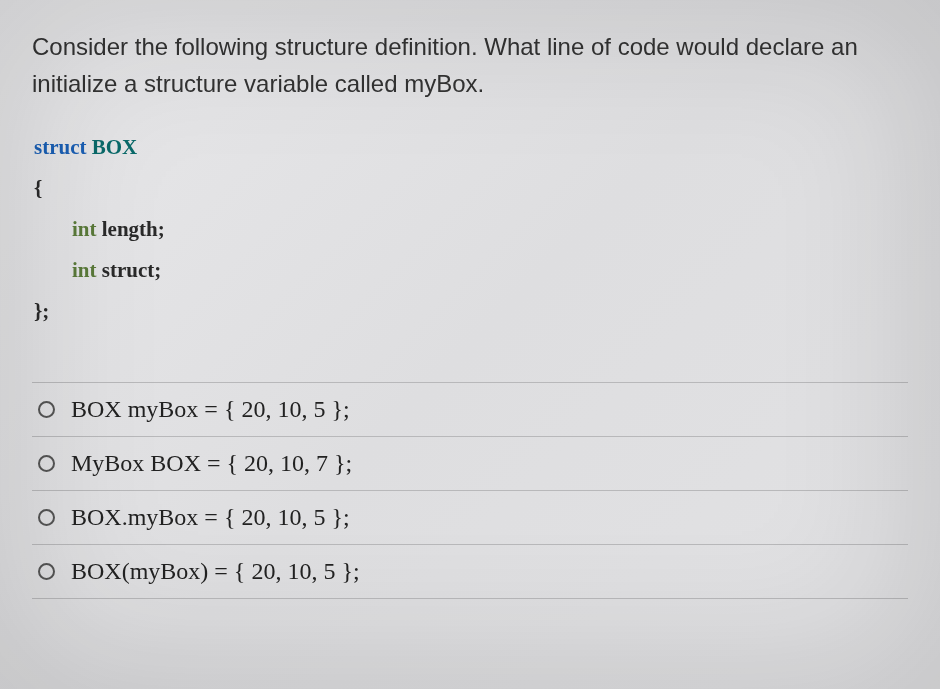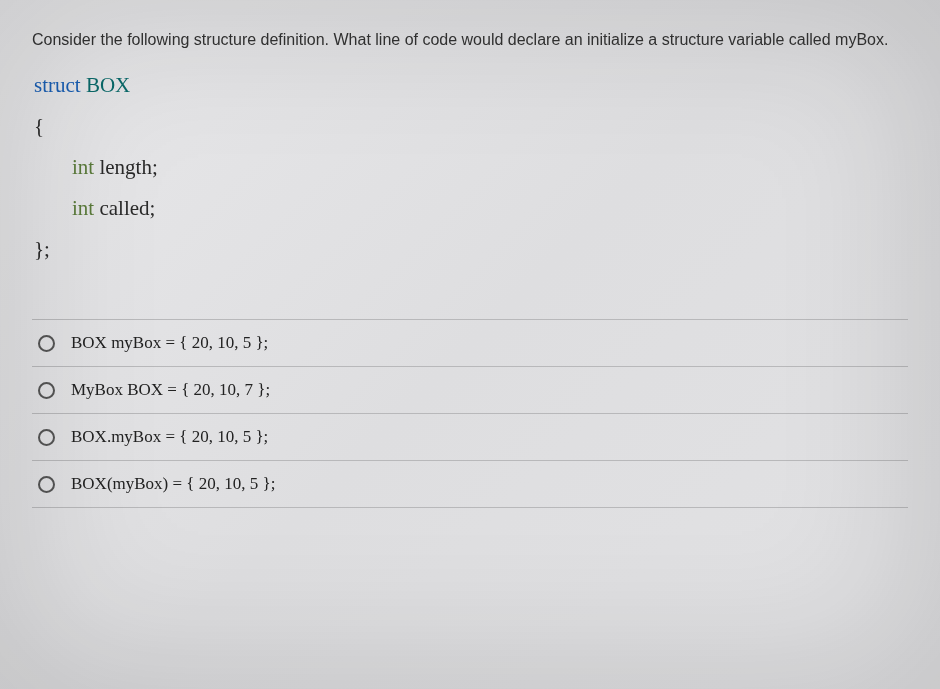--- a/index.html
+++ b/index.html
@@ -11,32 +11,33 @@
     width: 940px;
     height: 689px;
     background: linear-gradient(135deg, #e8e8ea 0%, #dedee0 50%, #e2e2e4 100%);
     font-family: Georgia, 'Times New Roman', serif;
     color: #2a2a2a;
     padding: 28px 32px 20px 32px;
     position: relative;
     overflow: hidden;
   }
   .question-text {
-    font-size: 16px;
+    font-size: 24px;
     line-height: 1.55;
     color: #333;
-    margin-bottom: 12px;
+    margin-bottom: 25px;
     font-family: -apple-system, 'Segoe UI', Arial, sans-serif;
   }
   .code-block {
     font-family: Georgia, 'Times New Roman', serif;
     font-size: 21px;
     line-height: 1.95;
     margin-bottom: 50px;
     padding-left: 2px;
+    font-weight: bold;
   }
   .code-line {
     display: block;
   }
   .indent {
     padding-left: 38px;
   }
   .kw-struct {
     color: #1a5fb4;
   }
@@ -47,21 +48,21 @@
     color: #0a6a6a;
   }
   .options {
     border-top: 1px solid #b8b8ba;
   }
   .option-row {
     display: flex;
     align-items: center;
     padding: 13px 6px;
     border-bottom: 1px solid #b8b8ba;
-    font-size: 17px;
+    font-size: 24px;
     font-family: Georgia, 'Times New Roman', serif;
     color: #222;
   }
   .radio {
     width: 17px;
     height: 17px;
     border: 2px solid #555;
     border-radius: 50%;
     margin-right: 16px;
     flex-shrink: 0;
@@ -82,21 +83,21 @@
 <div class="code-block">
   <span class="code-line">
     <span class="kw-struct">struct</span>
     <span> </span><span class="kw-name">BOX</span>
   </span>
   <span class="code-line">{</span>
   <span class="code-line indent">
     <span class="kw-type">int</span><span> length;</span>
   </span>
   <span class="code-line indent">
-    <span class="kw-type">int</span><span> called;</span>
+    <span class="kw-type">int</span><span> struct;</span>
   </span>
   <span class="code-line">};</span>
 </div>
 
 <div class="options">
   <div class="option-row">
     <span class="radio"></span>
     <span>BOX myBox = { 20, 10, 5 };</span>
   </div>
   <div class="option-row">

